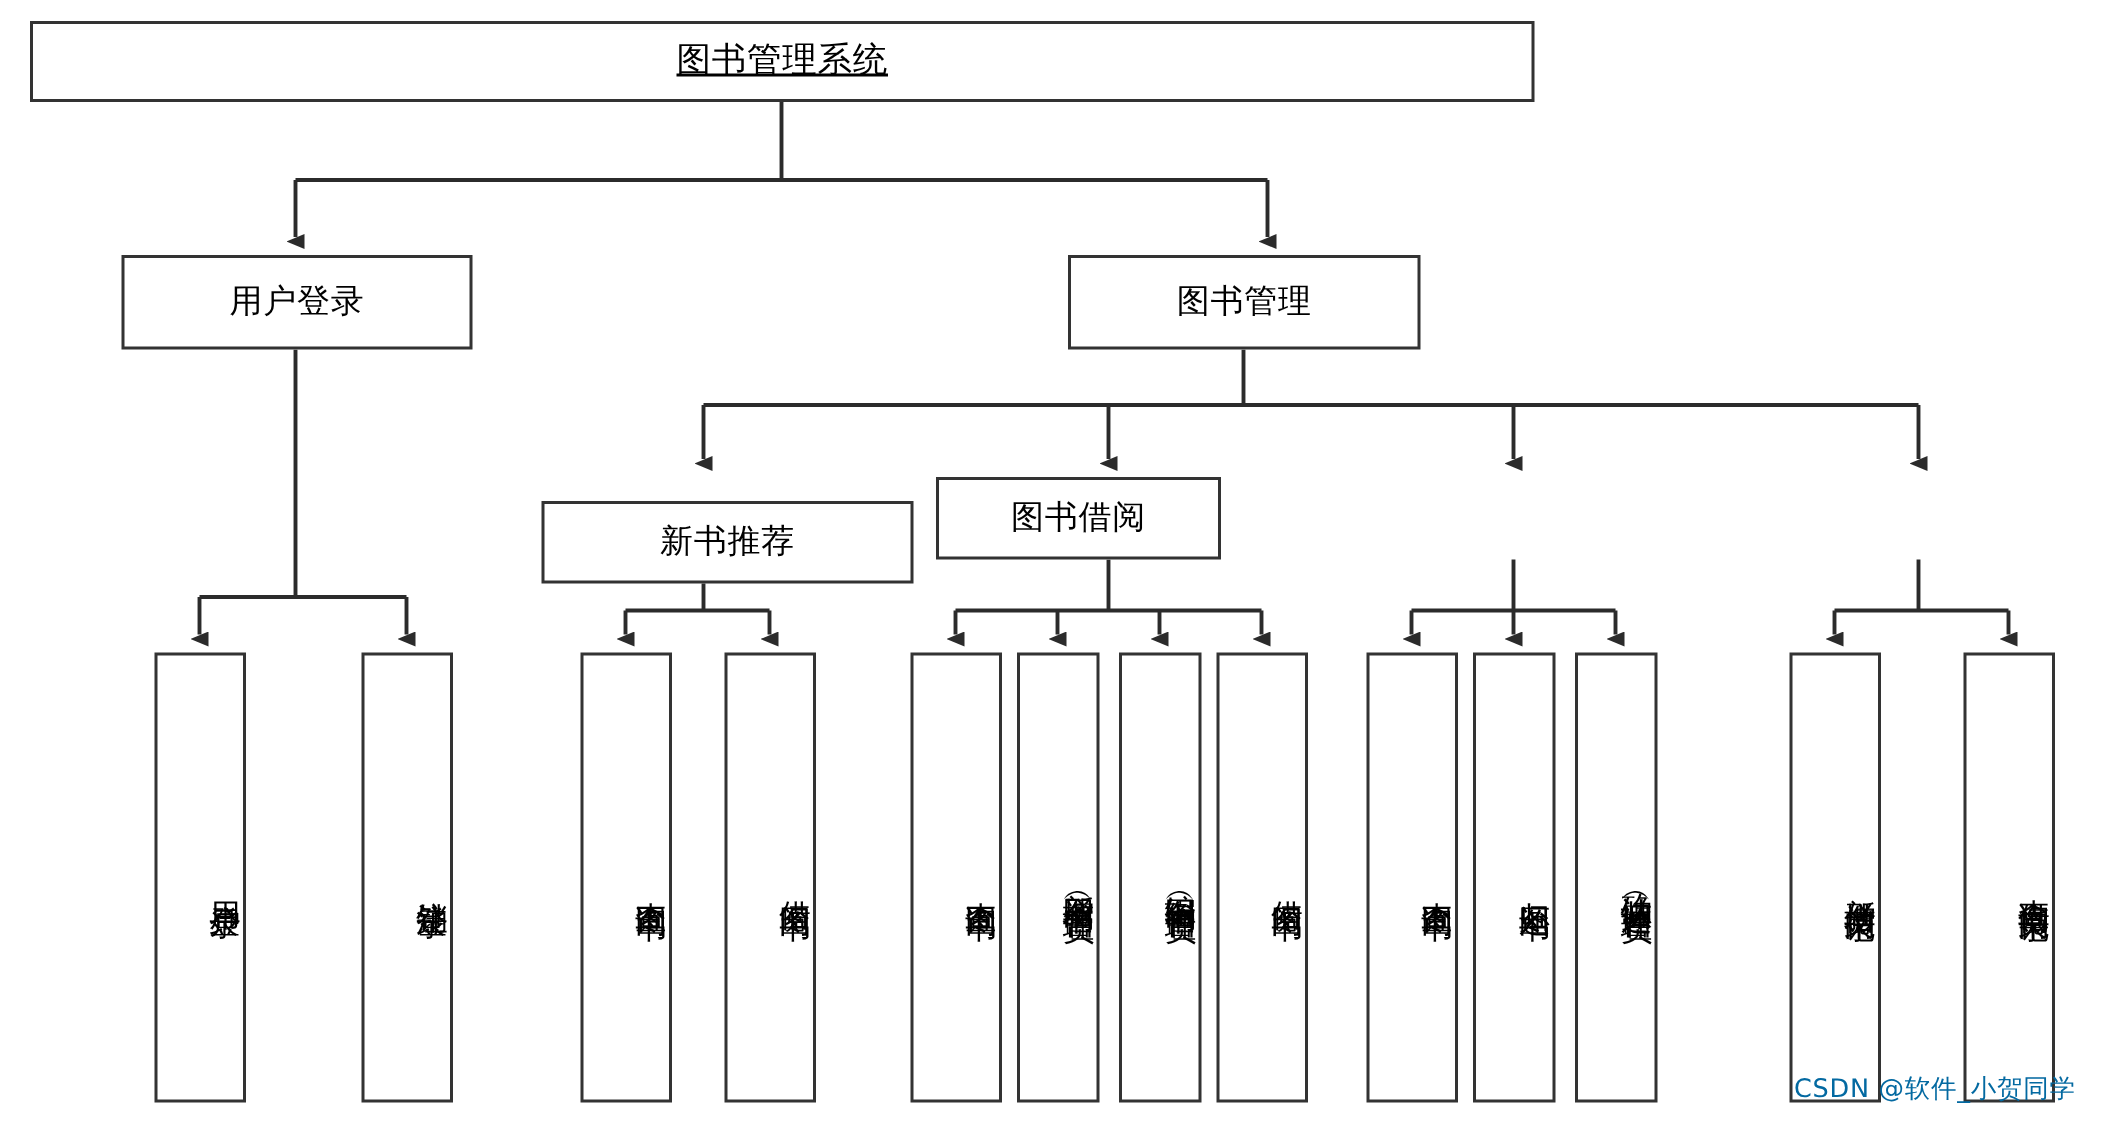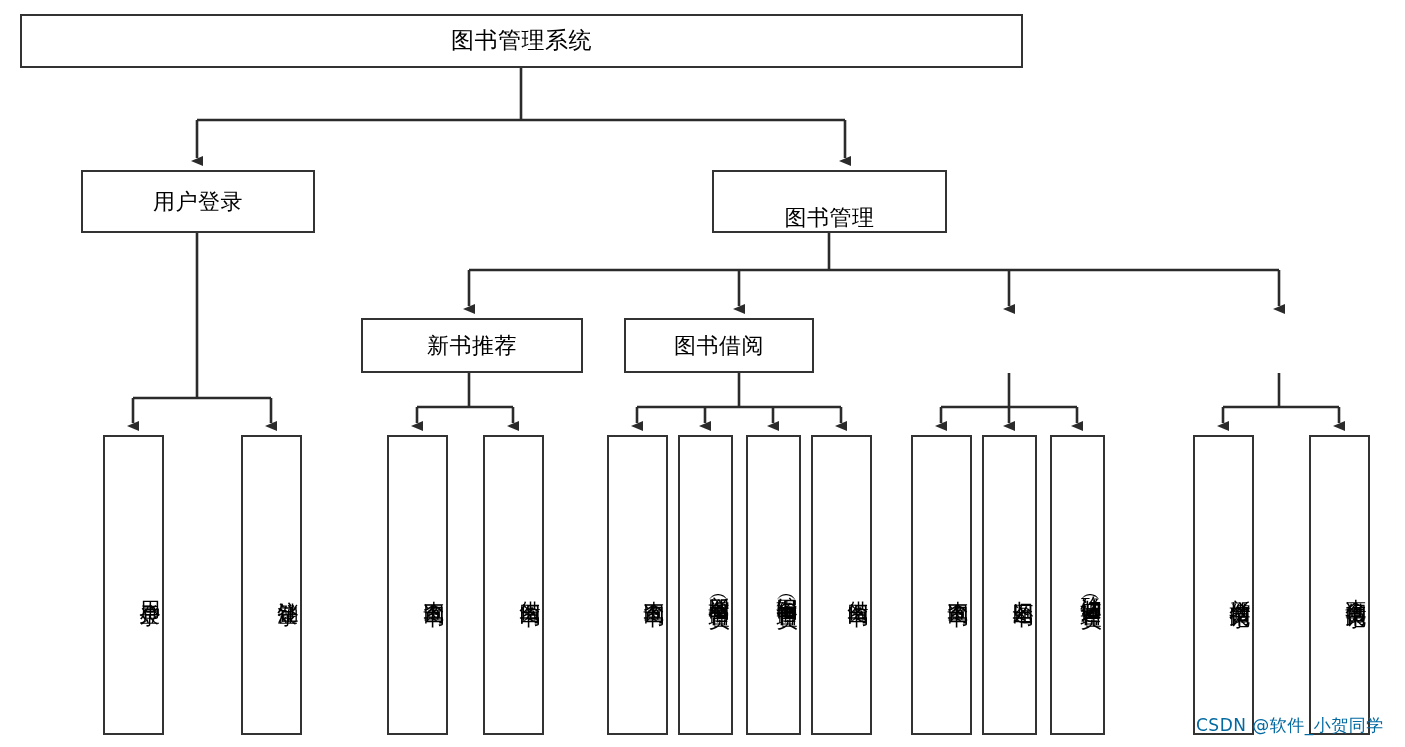--- a/index.html
+++ b/index.html
@@ -35,20 +35,21 @@
     justify-content: center;
     color: #000000;
     line-height: 1.18;
   }
   .node-h {
     font-size: 22px;
     letter-spacing: 0.5px;
   }
   .node-root {
     font-size: 23px;
+    text-decoration: underline;
   }
   .node-v {
     writing-mode: vertical-rl;
     text-orientation: upright;
     font-size: 21px;
     letter-spacing: 2px;
     padding-top: 6px;
     align-items: flex-start;
     justify-content: center;
   }
@@ -121,25 +122,25 @@
   </svg>
 
   <div class="node node-h node-root" style="left:20px; top:14px; width:1003px; height:54px;">
     <span>图书管理系统</span>
   </div>
 
   <div class="node node-h" style="left:81px; top:170px; width:234px; height:63px;">
     <span>用户登录</span>
   </div>
 
-  <div class="node node-h" style="left:712px; top:170px; width:235px; height:63px;align-items:flex-end;">
+  <div class="node node-h" style="left:712px; top:170px; width:235px; height:63px;">
     <span>图书管理</span>
   </div>
 
-  <div class="node node-h" style="left:361px; top:318px; width:222px; height:55px;">
+  <div class="node node-h" style="left:361px; top:334px; width:248px; height:55px;">
     <span>新书推荐</span>
   </div>
 
   <div class="node node-h" style="left:624px; top:318px; width:190px; height:55px;">
     <span>图书借阅</span>
   </div>
 
 
 
   <div class="node node-v" style="left:103px; top:435px; width:61px; height:300px;">

